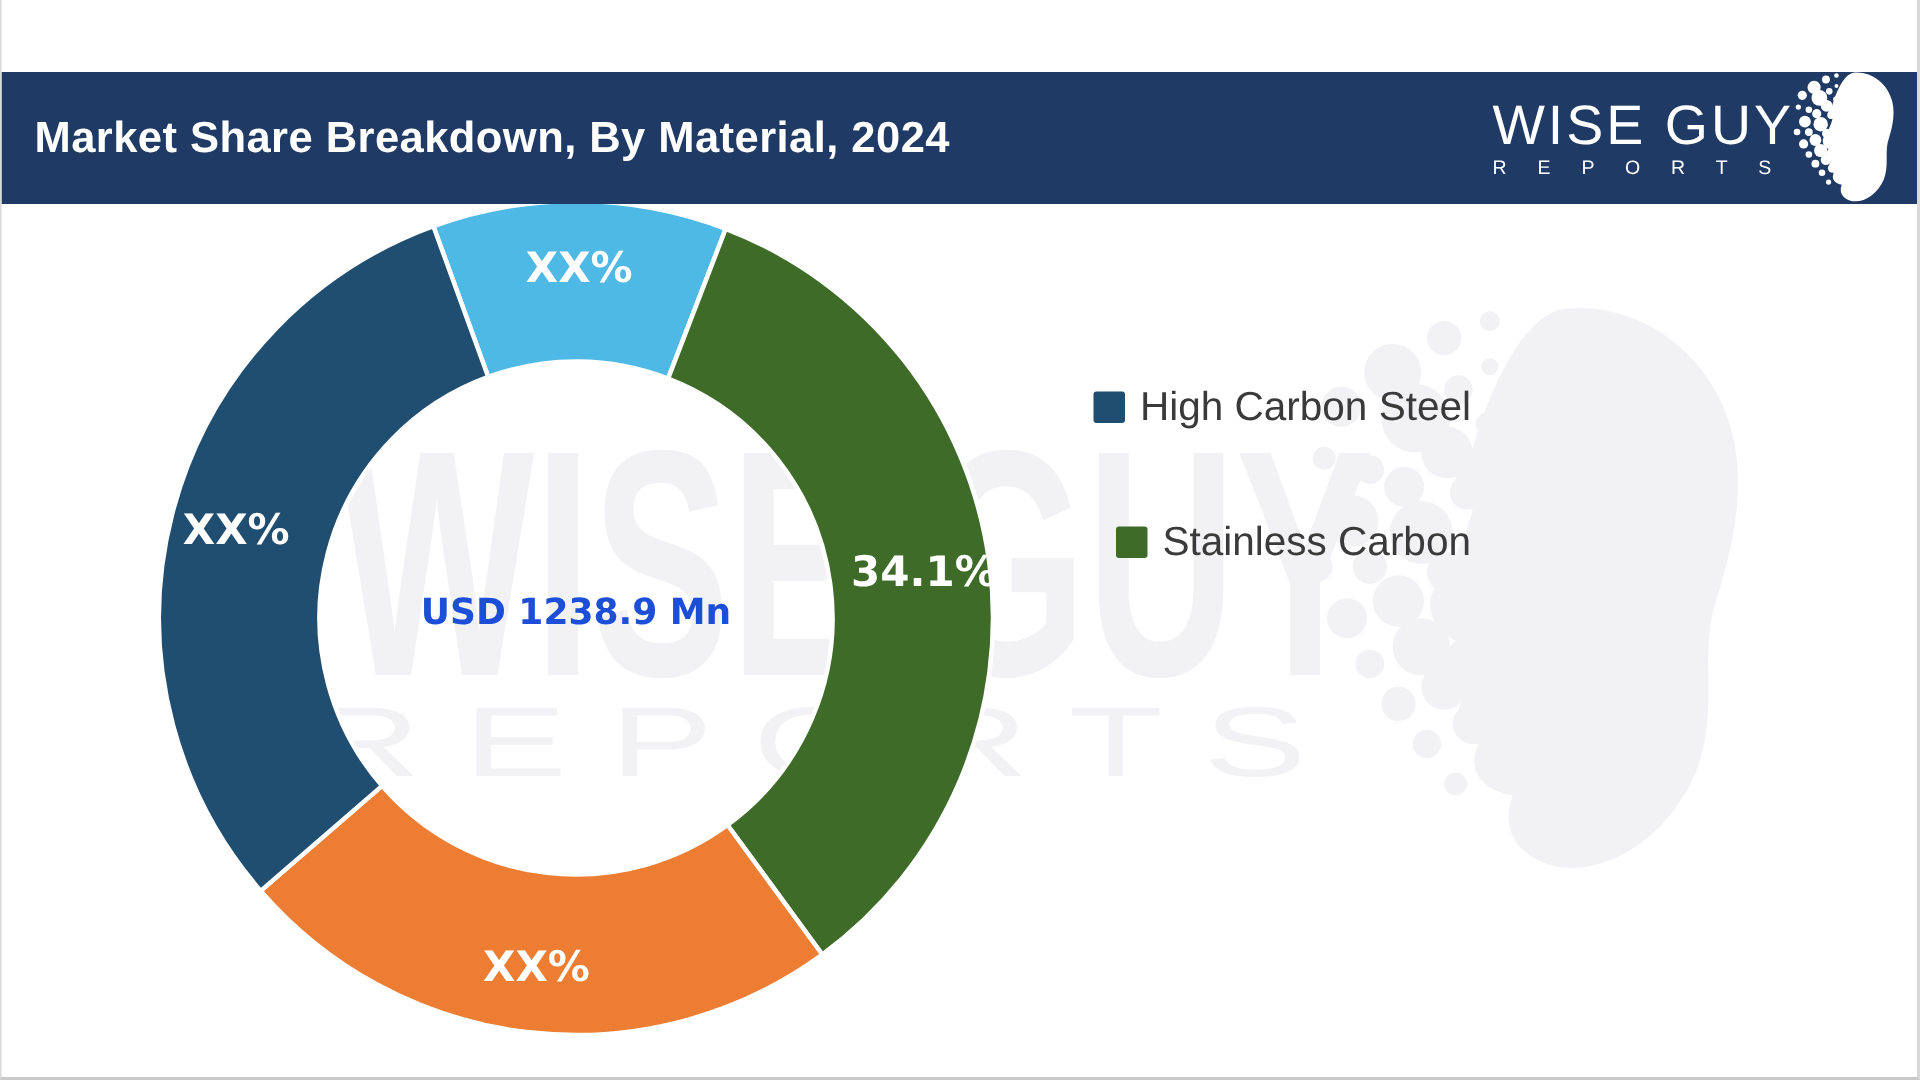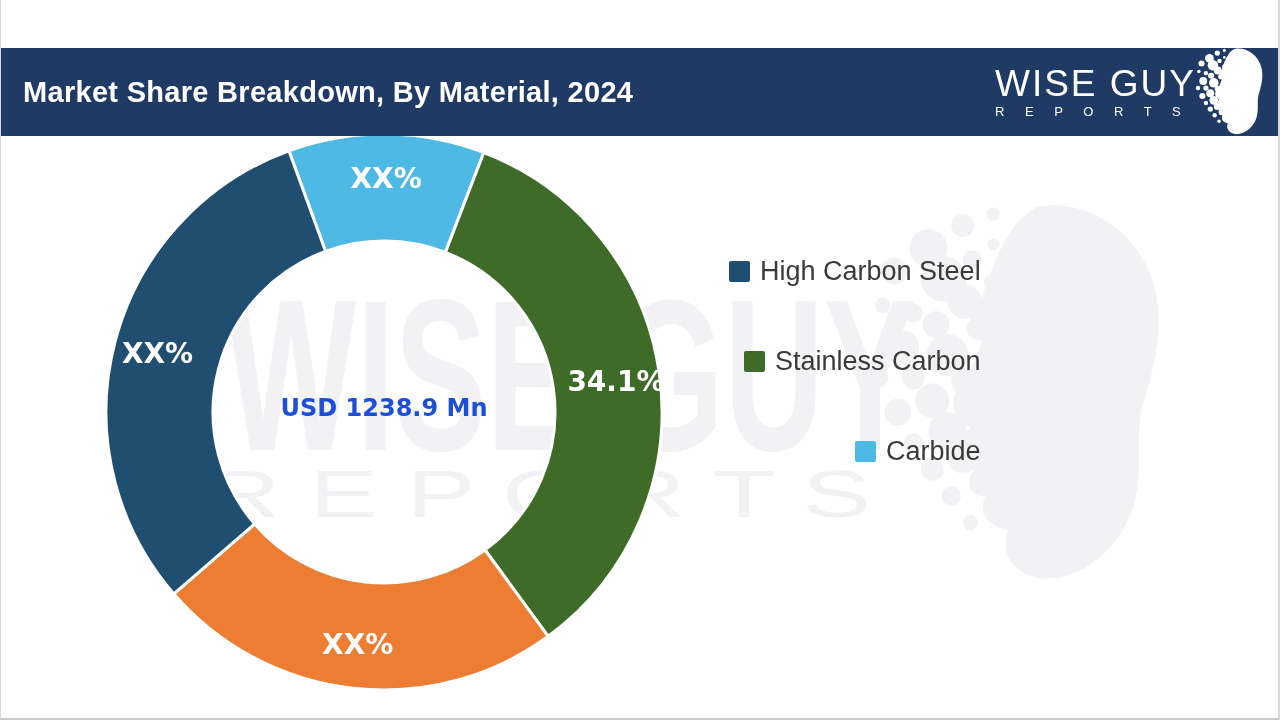--- a/index.html
+++ b/index.html
@@ -100,24 +100,20 @@
 
     <div class="legend">
       <div class="legend-item">
         <span class="legend-swatch" style="background: rgb(31, 78, 113);"></span>
         <span class="legend-label">High Carbon Steel</span>
       </div>
       <div class="legend-item">
         <span class="legend-swatch" style="background: rgb(62, 107, 39);"></span>
         <span class="legend-label">Stainless Carbon</span>
       </div>
-      <div class="legend-item">
-        <span class="legend-swatch" style="background: rgb(79, 185, 229);"></span>
-        <span class="legend-label">Carbide</span>
-      </div>
     </div>
   </div>
 
   <svg width="0" height="0" style="position:absolute">
     <defs>
       <g id="wg-face">
         <path d="M96,6
                  C122,2 150,20 157,50
                  C162,72 156,92 150,112
                  C146,130 152,148 144,168

